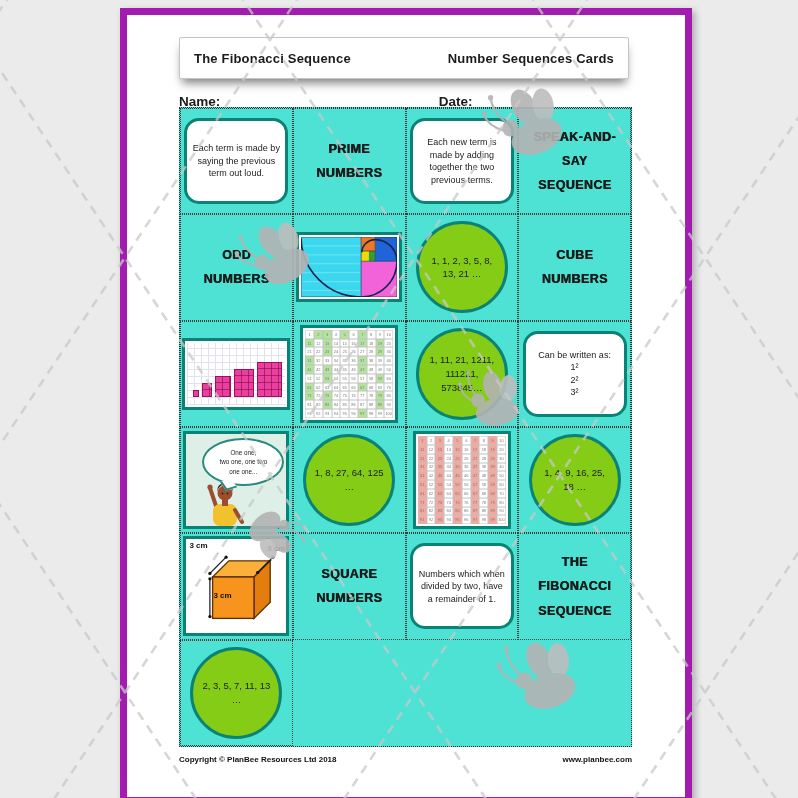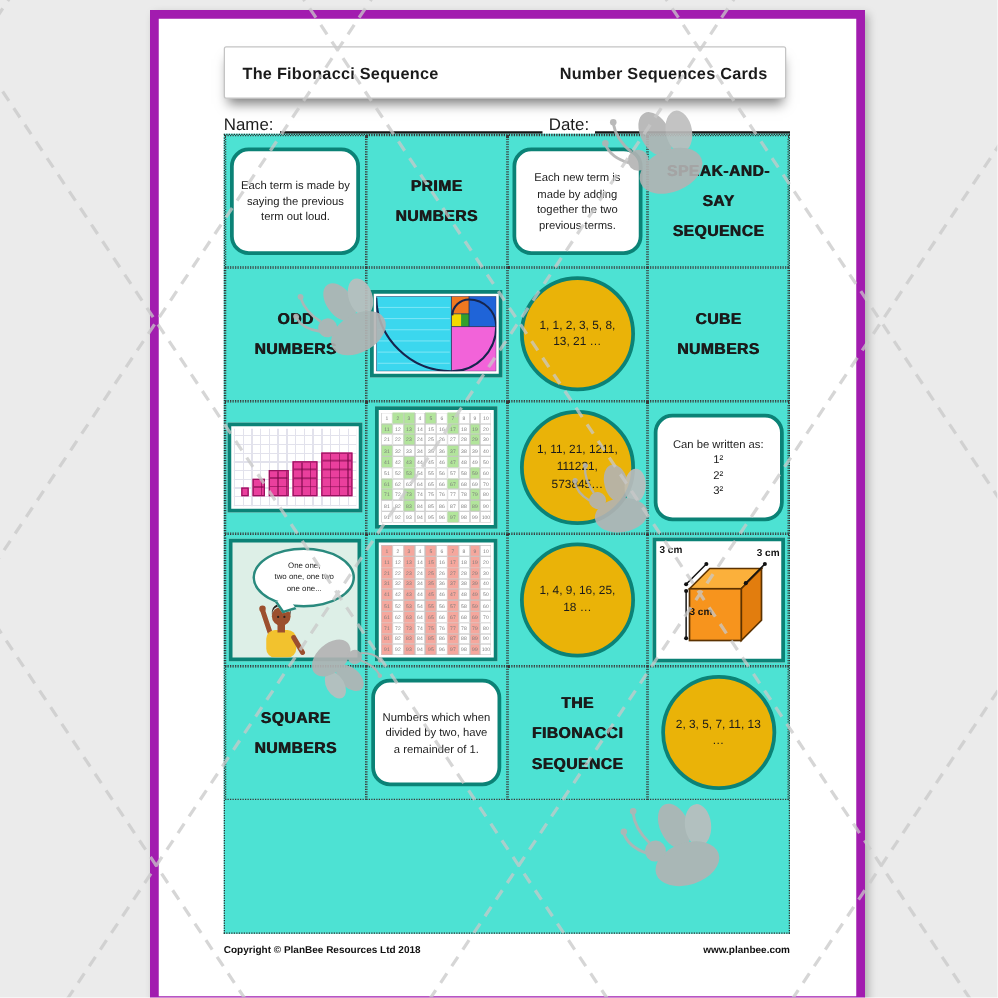--- a/index.html
+++ b/index.html
@@ -16,21 +16,21 @@
   .header-box{
     position:absolute;left:52px;top:22px;width:450px;height:42px;
     background:#fff;border:1px solid #c4c4c4;border-radius:2px;
     box-shadow:0 7px 9px -3px rgba(0,0,0,.5);
     display:flex;align-items:center;justify-content:space-between;
     padding:0 14px;box-sizing:border-box;
   }
   .header-box .ttl{font-size:13px;font-weight:bold;letter-spacing:.2px;}
   .nameline{
     position:absolute;left:52px;top:74px;width:453px;height:20px;
-    display:flex;align-items:center;font-size:13.5px;font-weight:normal;gap:5px;
+    display:flex;align-items:flex-end;font-size:13.5px;font-weight:bold;gap:5px;
   }
   .rule{border-bottom:2px solid #161616;height:14px;}
   .rule.n{flex:1.35;} .rule.d{flex:1;}
   .lbl{white-space:nowrap;}
   
   .grid{
     position:absolute;left:52px;top:92px;width:453px;height:640px;
     background:#4de2d3;border:1.5px dotted #2c2c2c;box-sizing:border-box;
     display:grid;grid-template-columns:repeat(4,1fr);grid-template-rows:repeat(6,1fr);
   }
@@ -43,21 +43,21 @@
     white-space:pre-line;color:#1b1b1b;letter-spacing:.4px;
     text-shadow:.6px 0 0 #1b1b1b;
   }
   .def-box{
     background:#fff;border:3px solid #0b8276;border-radius:15px;
     width:88px;min-height:66px;padding:7px 5px;box-sizing:content-box;
     display:flex;align-items:center;justify-content:center;text-align:center;
     font-size:9px;line-height:1.4;white-space:pre-line;
   }
   .seq-circle{
-    background:#eab308;border:3px solid #0b8276;border-radius:50%;
+    background:#84cc16;border:3px solid #0b8276;border-radius:50%;
     width:92px;height:92px;box-sizing:border-box;padding:8px;
     display:flex;align-items:center;justify-content:center;text-align:center;
     font-size:9.5px;line-height:1.45;
   }
   .img-frame{background:#fff;border:3px solid #0b8276;padding:2px;position:relative;}
   
   .fibsvg{display:block;width:96px;height:60px;}
   
   .graph{
     width:98px;height:62px;background-color:#fff;
@@ -328,20 +328,23 @@
         <line x1="43" y1="30" x2="50" y2="42" stroke="#9c4f2e" stroke-width="4" stroke-linecap="round"></line>
         <rect x="30" y="18" width="6" height="8" fill="#9c4f2e"></rect>
         <circle cx="33" cy="13" r="7.5" fill="#9c4f2e"></circle>
         <path d="M25.5,12 a7.5,7.5 0 0 1 15,0 l0,-3 a7.5,6 0 0 0 -15,0 z" fill="#2a211d"></path>
         <circle cx="30.5" cy="13.5" r="0.9" fill="#2a211d"></circle>
         <circle cx="35.5" cy="13.5" r="0.9" fill="#2a211d"></circle>
       </svg>
     </div>
       </div>
       <div class="cell">
+        <div class="seq-circle">1, 8, 27, 64, 125 …</div>
+      </div>
+      <div class="cell">
         <div class="img-frame">
             <div class="num-grid">
             <span class="hl-r">1</span>
             <span>2</span>
             <span class="hl-r">3</span>
             <span>4</span>
             <span class="hl-r">5</span>
             <span>6</span>
             <span class="hl-r">7</span>
             <span>8</span>

